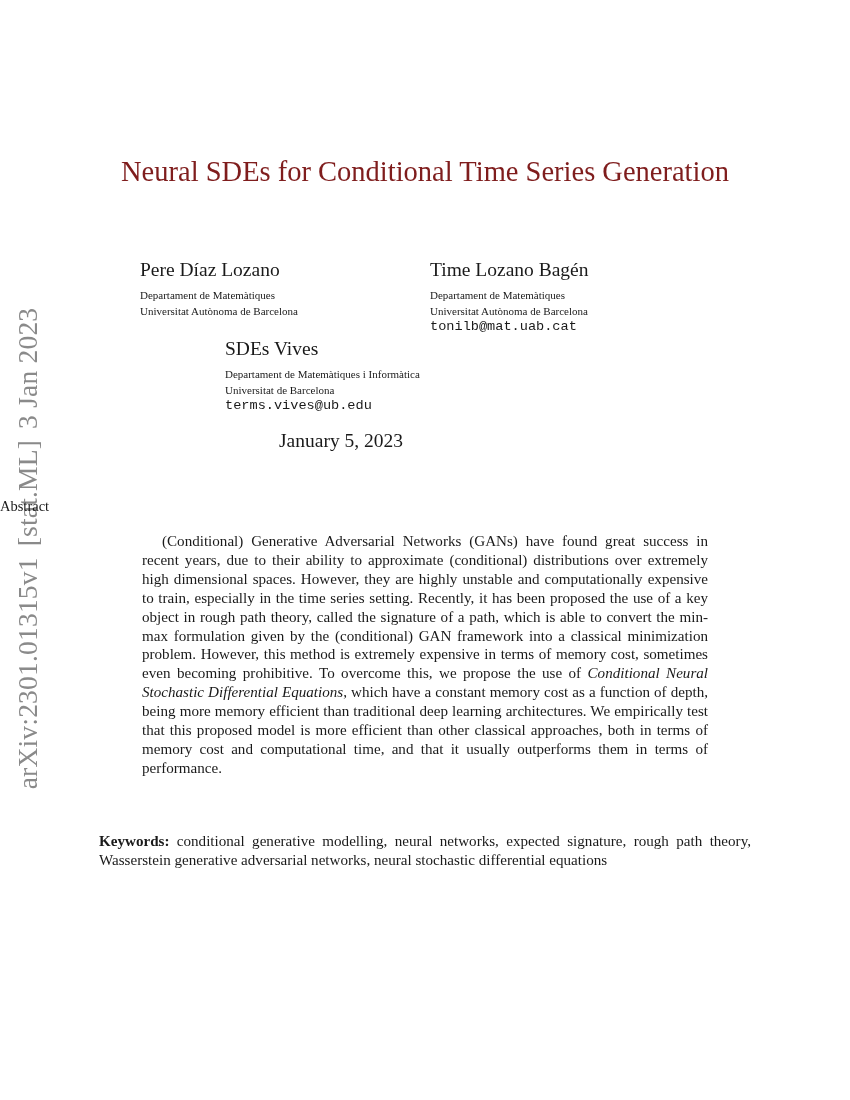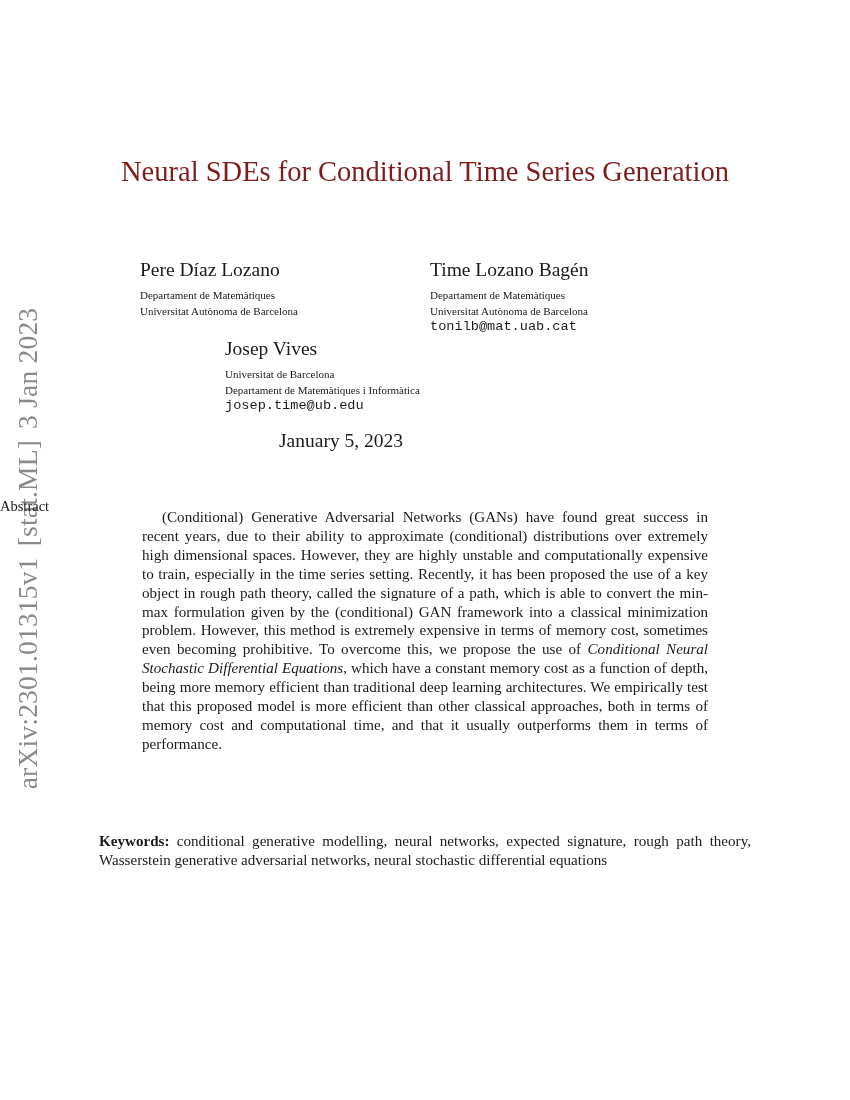--- a/index.html
+++ b/index.html
@@ -45,21 +45,21 @@
     font-family: "Liberation Serif", "DejaVu Serif", serif;
     font-size: 19.5px;
   }
 
   .abstract-heading {
     position: absolute; left: 0; width: 850px; top: 498px; text-align: left;
     font-family: "Liberation Serif", "DejaVu Serif", serif;
     font-weight: normal; font-size: 14.5px;
   }
   .abstract-body {
-    position: absolute; left: 142px; width: 566px; top: 508px;
+    position: absolute; left: 142px; width: 566px; top: 532px;
     font-family: "Liberation Serif", "DejaVu Serif", serif;
     font-size: 15.1px; line-height: 18.9px;
     text-align: justify; text-indent: 20px;
     hyphens: manual;
   }
   .abstract-body em { font-style: italic; }
 
   .keywords {
     position: absolute; left: 99px; width: 652px; top: 832px;
     font-family: "Liberation Serif", "DejaVu Serif", serif;
@@ -85,24 +85,24 @@
 </div>
 
 <div class="author author-2">
   <div class="name">Time Lozano Bagén</div>
   <div class="aff">Departament de Matemàtiques</div>
   <div class="aff">Universitat Autònoma de Barcelona</div>
   <div class="email">tonilb@mat.uab.cat</div>
 </div>
 
 <div class="author author-3">
-  <div class="name">Josep Vives</div>
+  <div class="name">SDEs Vives</div>
+  <div class="aff">Departament de Matemàtiques i Informàtica</div>
   <div class="aff">Universitat de Barcelona</div>
-  <div class="aff">Departament de Matemàtiques i Informàtica</div>
-  <div class="email">josep.time@ub.edu</div>
+  <div class="email">terms.vives@ub.edu</div>
 </div>
 
 <div class="date">January 5, 2023</div>
 
 <div class="abstract-heading">Abstract</div>
 
 <div class="abstract-body"><span>(Conditional) Generative Adversarial Networks (GANs) have found great success in recent years, due to their ability to approximate (conditional) distributions over extremely high dimensional spaces. However, they are highly unstable and computa­tionally expensive to train, especially in the time series setting. Recently, it has been proposed the use of a key object in rough path theory, called the signature of a path, which is able to convert the min-max formulation given by the (conditional) GAN framework into a classical minimization problem. However, this method is extremely expensive in terms of memory cost, sometimes even becoming prohibitive. To overcome this, we propose the use of </span><em>Conditional Neural Stochastic Differential Equations</em><span>, which have a constant memory cost as a function of depth, being more memory efficient than traditional deep learning architectures. We empirically test that this proposed model is more efficient than other classical approaches, both in terms of memory cost and computational time, and that it usually outperforms them in terms of performance.</span></div>
 
 <div class="keywords"><span class="kw-label">Keywords:</span><span> conditional generative modelling, neural networks, expected signature, rough path theory, Wasserstein generative adversarial networks, neural stochastic differential equa­tions</span></div>
 

